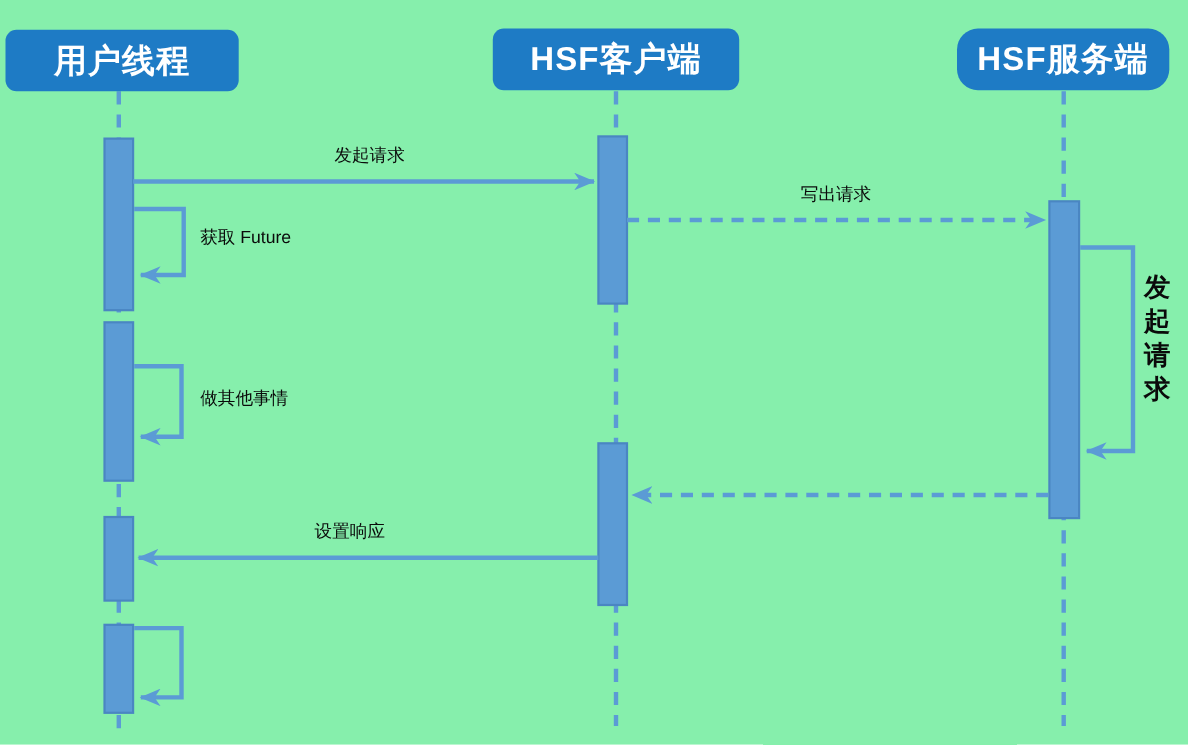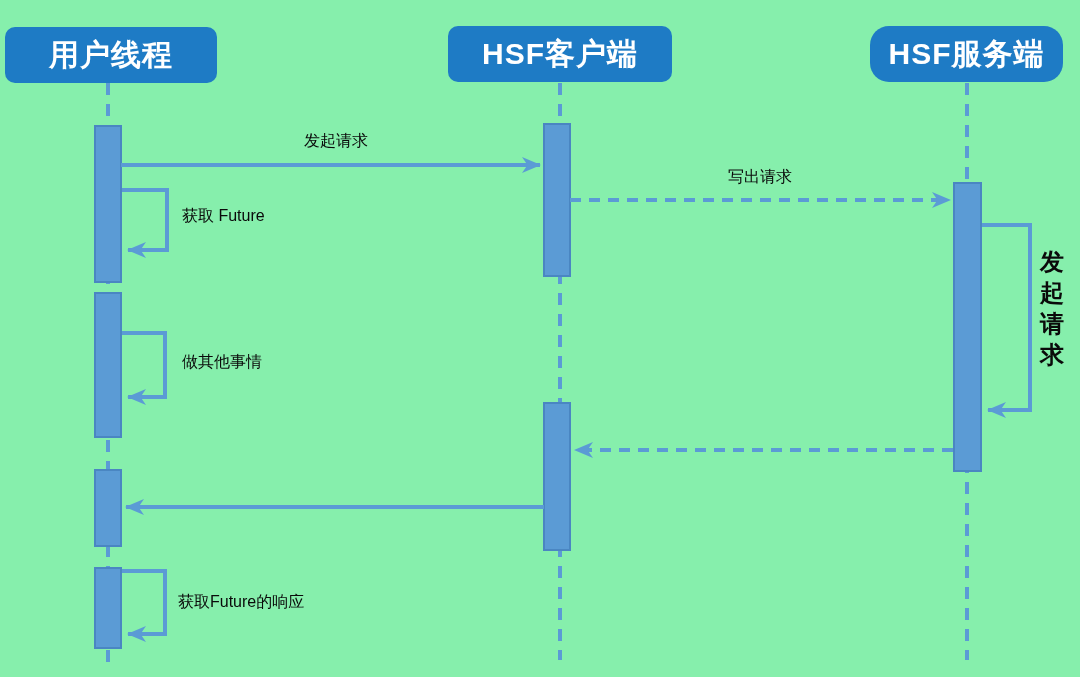--- a/index.html
+++ b/index.html
@@ -103,16 +103,16 @@
 
   <span class="msg-label" style="left:182px;top:206px;">获取 Future</span>
 
   <span class="msg-label centered" style="left:760px;top:167px;">写出请求</span>
 
   <span class="msg-label" style="left:182px;top:352px;">做其他事情</span>
 
   <span class="v-label" style="left:1038px;top:246px;">发起请求</span>
 
 
+  <span class="msg-label centered" style="left:318px;top:473px;">设置响应</span>
 
-  <span class="msg-label" style="left:178px;top:592px;">获取Future的响应</span>
 
 </div>
 
 </body></html>

